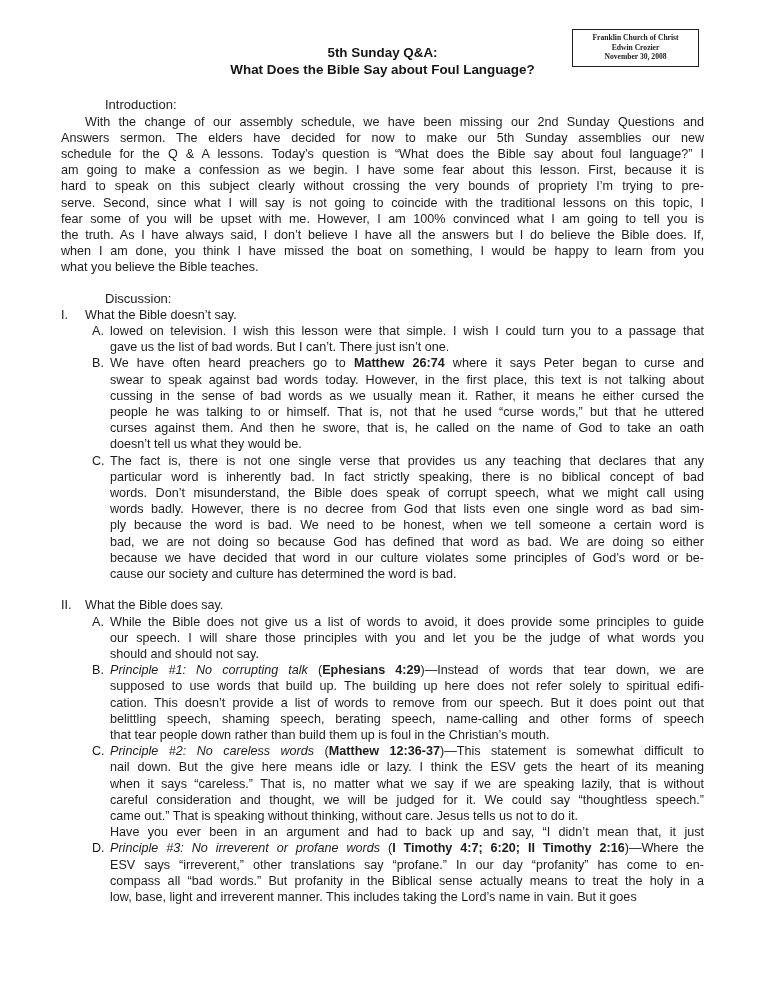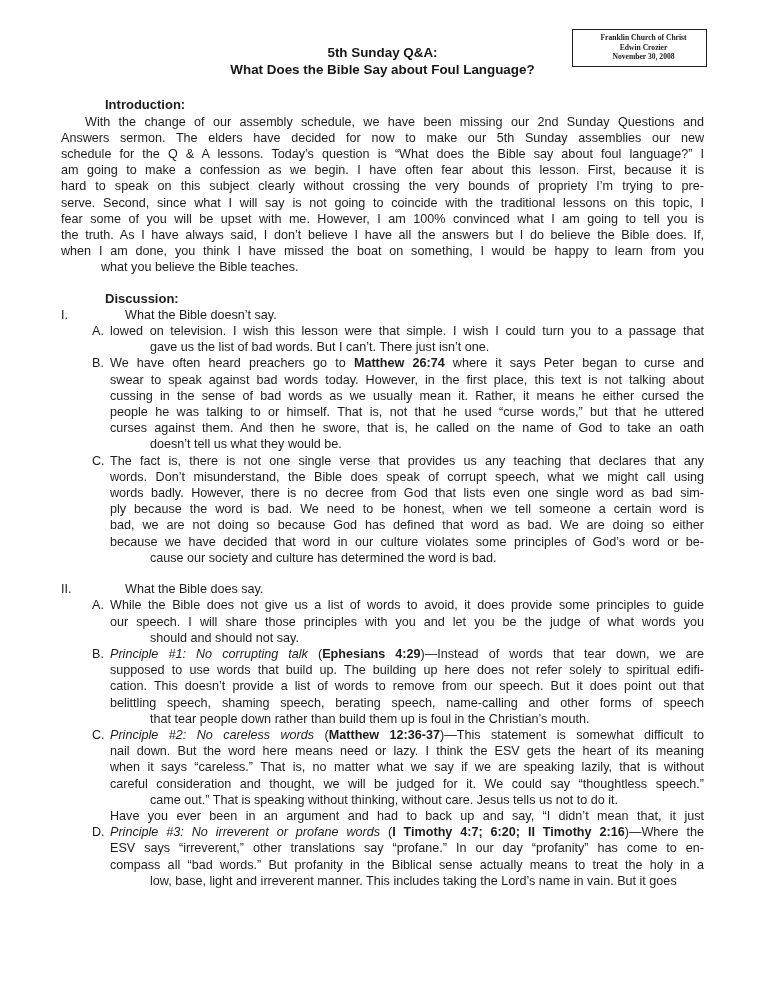--- a/index.html
+++ b/index.html
@@ -9,50 +9,50 @@
     overflow: hidden;
     font-family: "Liberation Sans", sans-serif;
     color: #1c1c1c;
   }
   .page { position: absolute; inset: 0; background: #ffffff; }
 
   
   .hbox {
     position: absolute; left: 572px; top: 29px; width: 121px;
     border: 1.5px solid #1f1f1f;
-    padding: 3px 2px 4px 10px;
+    padding: 3px 2px 4px 2px;
     text-align: center;
     font-family: "Liberation Serif", serif;
     font-weight: bold;
     font-size: 7.6px; line-height: 9.6px;
     color: #1a1a1a;
   }
 
   
   .doc { position: absolute; left: 61px; top: 0; width: 643px; }
 
   .title-block {
     margin-top: 44px;
     text-align: center;
     font-weight: bold;
     font-size: 13.4px; line-height: 17.2px;
     color: #161616;
   }
   .title-block + .heading { margin-top: 19px; }
 
-  .heading { font-weight: bold; font-size: 13px; line-height: 16.2px; padding-left: 44px; }
+  .heading { font-weight: normal; font-size: 13px; line-height: 16.2px; padding-left: 44px; }
 
   .gap { height: 15px; }
 
   .line {
     font-size: 12.6px; line-height: 16.2px;
     text-align: justify;
     text-align-last: justify;
   }
-  .line.last { text-align-last: left; margin-left: 40px; }
+  .line.last { text-align-last: left; }
   .line .b { font-weight: bold; }
   .line .i { font-style: italic; }
 
   .para .line.first { text-indent: 24px; }
 
   .l1 { position: relative; padding-left: 24px; }
   .l1 > .marker {
     position: absolute; left: 0; top: 0;
     font-size: 12.6px; line-height: 16.2px;
   }
@@ -77,21 +77,21 @@
     <div class="title-block">
       <div>5th Sunday Q&amp;A:</div>
       <div>What Does the Bible Say about Foul Language?</div>
     </div>
 
   <div class="heading">Introduction:</div>
       <div class="para">
         <div class="line first"><span>With the change of our assembly schedule, we have been missing our 2nd Sunday Questions and</span></div>
         <div class="line"><span>Answers sermon. The elders have decided for now to make our 5th Sunday assemblies our new</span></div>
         <div class="line"><span>schedule for the Q &amp; A lessons. Today’s question is “What does the Bible say about foul language?” I</span></div>
-        <div class="line"><span>am going to make a confession as we begin. I have often fear about this lesson. First, because it is</span></div>
+        <div class="line"><span>am going to make a confession as we begin. I have some fear about this lesson. First, because it is</span></div>
         <div class="line"><span>hard to speak on this subject clearly without crossing the very bounds of propriety I’m trying to pre-</span></div>
         <div class="line"><span>serve. Second, since what I will say is not going to coincide with the traditional lessons on this topic, I</span></div>
         <div class="line"><span>fear some of you will be upset with me. However, I am 100% convinced what I am going to tell you is</span></div>
         <div class="line"><span>the truth. As I have always said, I don’t believe I have all the answers but I do believe the Bible does. If,</span></div>
         <div class="line"><span>when I am done, you think I have missed the boat on something, I would be happy to learn from you</span></div>
         <div class="line last"><span>what you believe the Bible teaches.</span></div>
       </div>
       <div class="gap"></div>
       <div class="heading">Discussion:</div>
       <div class="l1">
@@ -108,20 +108,21 @@
         <div class="line"><span>We have often heard preachers go to </span><span class="b">Matthew 26:74</span><span> where it says Peter began to curse and</span></div>
         <div class="line"><span>swear to speak against bad words today. However, in the first place, this text is not talking about</span></div>
         <div class="line"><span>cussing in the sense of bad words as we usually mean it. Rather, it means he either cursed the</span></div>
         <div class="line"><span>people he was talking to or himself. That is, not that he used “curse words,” but that he uttered</span></div>
         <div class="line"><span>curses against them. And then he swore, that is, he called on the name of God to take an oath</span></div>
         <div class="line last"><span>doesn’t tell us what they would be.</span></div>
       </div>
       <div class="l2">
         <span class="marker">C.</span>
         <div class="line"><span>The fact is, there is not one single verse that provides us any teaching that declares that any</span></div>
+        <div class="line"><span>particular word is inherently bad. In fact strictly speaking, there is no biblical concept of bad</span></div>
         <div class="line"><span>words. Don’t misunderstand, the Bible does speak of corrupt speech, what we might call using</span></div>
         <div class="line"><span>words badly. However, there is no decree from God that lists even one single word as bad sim-</span></div>
         <div class="line"><span>ply because the word is bad. We need to be honest, when we tell someone a certain word is</span></div>
         <div class="line"><span>bad, we are not doing so because God has defined that word as bad. We are doing so either</span></div>
         <div class="line"><span>because we have decided that word in our culture violates some principles of God’s word or be-</span></div>
         <div class="line last"><span>cause our society and culture has determined the word is bad.</span></div>
       </div>
       <div class="gap"></div>
       <div class="l1">
         <span class="marker">II.</span>
@@ -137,21 +138,21 @@
         <span class="marker">B.</span>
         <div class="line"><span class="i">Principle #1: No corrupting talk</span><span> (</span><span class="b">Ephesians 4:29</span><span>)—Instead of words that tear down, we are</span></div>
         <div class="line"><span>supposed to use words that build up. The building up here does not refer solely to spiritual edifi-</span></div>
         <div class="line"><span>cation. This doesn’t provide a list of words to remove from our speech. But it does point out that</span></div>
         <div class="line"><span>belittling speech, shaming speech, berating speech, name-calling and other forms of speech</span></div>
         <div class="line last"><span>that tear people down rather than build them up is foul in the Christian’s mouth.</span></div>
       </div>
       <div class="l2">
         <span class="marker">C.</span>
         <div class="line"><span class="i">Principle #2: No careless words</span><span> (</span><span class="b">Matthew 12:36-37</span><span>)—This statement is somewhat difficult to</span></div>
-        <div class="line"><span>nail down. But the word here means need or lazy. I think the ESV gets the heart of its meaning</span></div>
+        <div class="line"><span>nail down. But the give here means idle or lazy. I think the ESV gets the heart of its meaning</span></div>
         <div class="line"><span>when it says “careless.” That is, no matter what we say if we are speaking lazily, that is without</span></div>
         <div class="line"><span>careful consideration and thought, we will be judged for it. We could say “thoughtless speech.”</span></div>
         <div class="line last"><span>came out.” That is speaking without thinking, without care. Jesus tells us not to do it.</span></div>
         <div class="line"><span>Have you ever been in an argument and had to back up and say, “I didn’t mean that, it just</span></div>
       </div>
       <div class="l2">
         <span class="marker">D.</span>
         <div class="line"><span class="i">Principle #3: No irreverent or profane words</span><span> (</span><span class="b">I Timothy 4:7; 6:20; II Timothy 2:16</span><span>)—Where the</span></div>
         <div class="line"><span>ESV says “irreverent,” other translations say “profane.” In our day “profanity” has come to en-</span></div>
         <div class="line"><span>compass all “bad words.” But profanity in the Biblical sense actually means to treat the holy in a</span></div>

